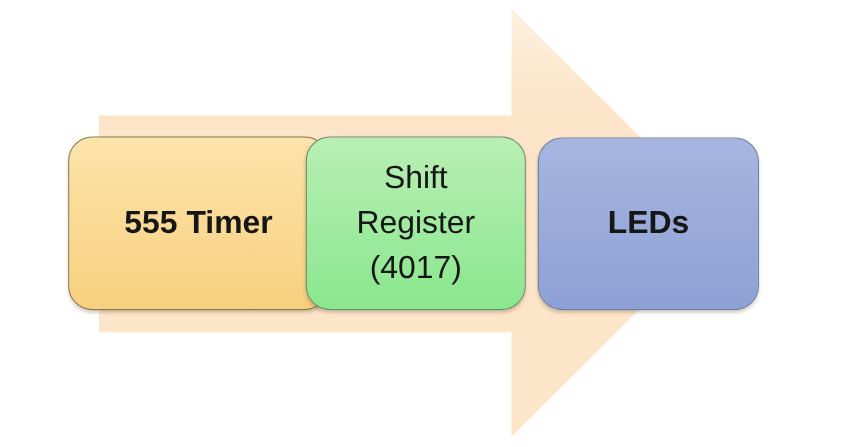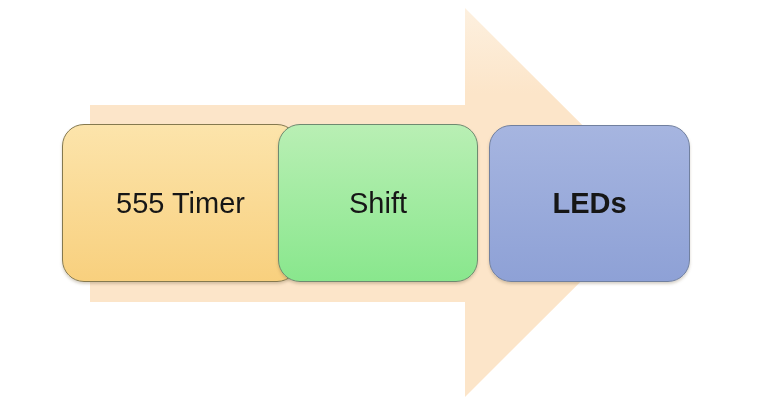--- a/index.html
+++ b/index.html
@@ -34,21 +34,21 @@
     text-align: center;
     box-shadow: 0 2px 3px rgba(110, 95, 60, 0.28);
     box-sizing: border-box;
   }
   .node-line {
     font-size: 29px;
     line-height: 41px;
     color: #161616;
     white-space: nowrap;
   }
-  .node-timer    { left: 62px;  top: 124px; width: 237px; height: 158px; }
+  .node-timer    { left: 62px;  top: 124px; width: 237px; height: 158px; font-weight: bold; }
   .node-register { left: 278px; top: 124px; width: 200px; height: 158px; }
   .node-leds     { left: 489px; top: 125px; width: 201px; height: 157px; }
 </style>
 </head>
 <body>
 
 <div class="canvas">
 
   <svg class="arrow-svg" viewBox="0 0 768 406" xmlns="http://www.w3.org/2000/svg" aria-hidden="true">
     <defs>
@@ -60,19 +60,21 @@
     </defs>
     <polygon points="90,105 465,105 465,8 660,202.5 465,397 465,302 90,302" fill="url(#arrowGrad)"></polygon>
   </svg>
 
   <div class="node node-timer" style="background: linear-gradient(rgb(252, 228, 171), rgb(248, 208, 126)); border-color: rgb(133, 121, 79); color: rgb(22, 22, 22);">
     <div class="node-line">555 Timer</div>
   </div>
 
   <div class="node node-register" style="background: linear-gradient(rgb(185, 239, 180), rgb(137, 231, 141)); border-color: rgb(110, 138, 112); color: rgb(22, 22, 22);">
     <div class="node-line">Shift</div>
+    <div class="node-line">Register</div>
+    <div class="node-line">(4017)</div>
   </div>
 
   <div class="node node-leds" style="background: linear-gradient(rgb(166, 181, 224), rgb(142, 161, 214)); border-color: rgb(113, 128, 159); color: rgb(22, 22, 22); font-weight: bold;">
     <div class="node-line">LEDs</div>
   </div>
 
 </div>
 
 </body></html>

